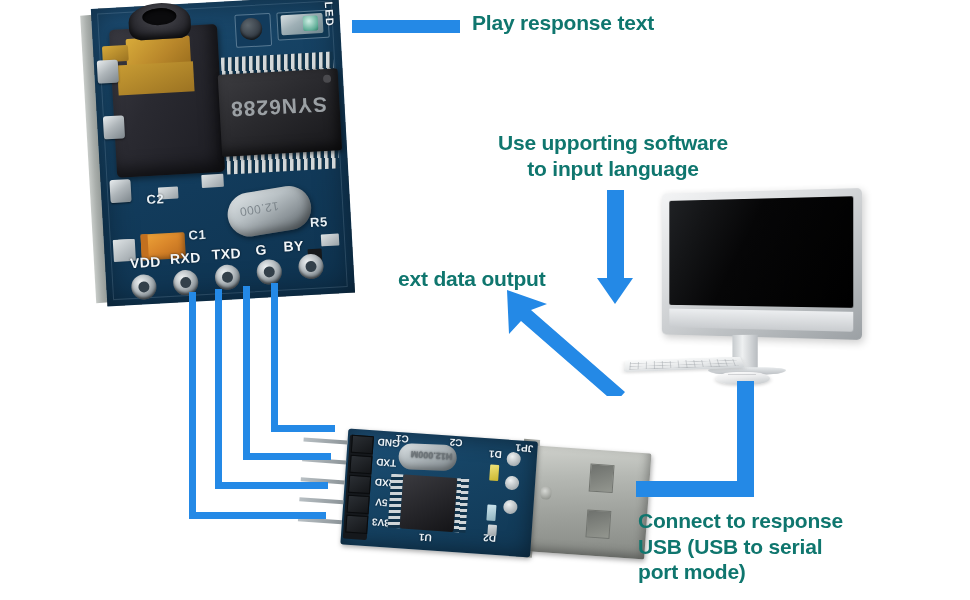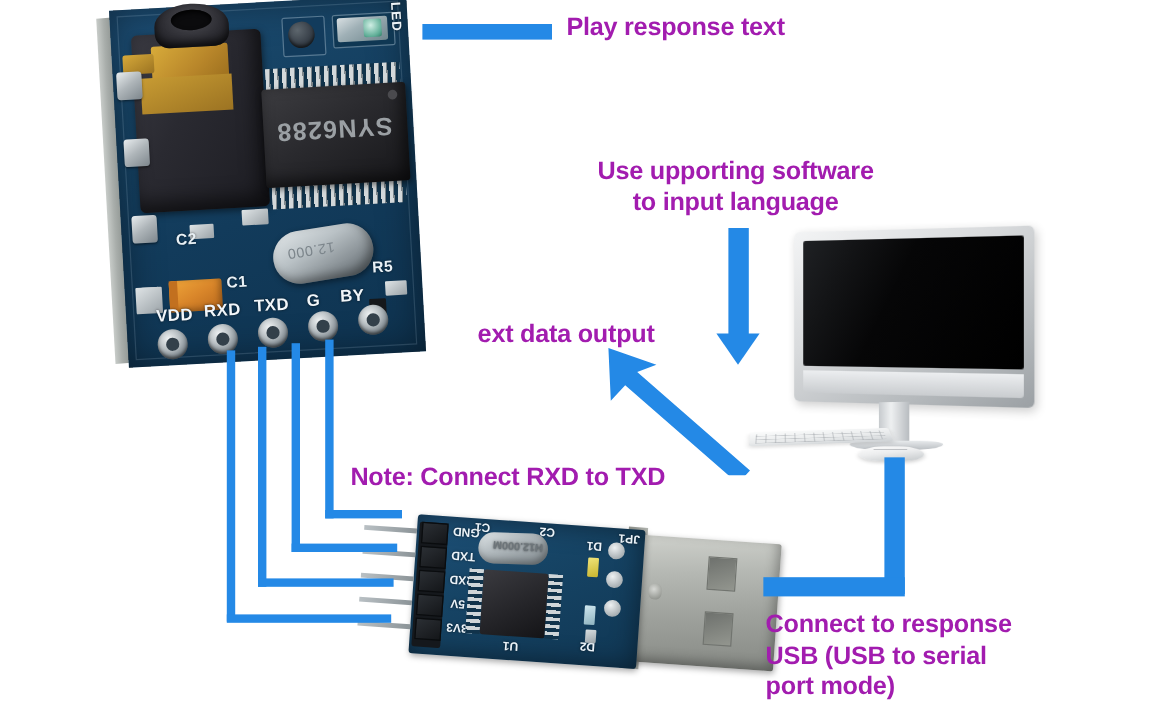--- a/index.html
+++ b/index.html
@@ -12,21 +12,21 @@
     width: 970px;
     height: 600px;
     background: #ffffff;
     overflow: hidden;
     font-family: "Liberation Sans", sans-serif;
   }
 
   
   .anno {
     position: absolute;
-    color: #a21caf;
+    color: #0f766e;
     font-weight: bold;
     font-size: 21px;
     line-height: 1.22;
     letter-spacing: -0.2px;
     white-space: pre-line;
   }
 
   
   .bar {
     position: absolute;
@@ -623,19 +623,18 @@
   <div class="wire" style="left:271px; top:283px; width:7px; height:149px;"></div>
   <div class="wire" style="left:271px; top:425px; width:64px; height:7px;"></div>
 
   <div class="anno" style="left:472px; top:10px;">Play response text</div>
 
   <div class="anno" style="left:398px; top:266px;">ext data output</div>
 
   <div class="anno" style="left:485px; top:130px; text-align:center; width:256px;">Use upporting software
 to input language</div>
 
-  <div class="anno" style="left:292px; top:385px;">Note: Connect RXD to TXD</div>
 
   <div class="anno" style="left:638px; top:508px;">Connect to response
 USB (USB to serial
 port mode)</div>
 
 </div>
 
 </body></html>

